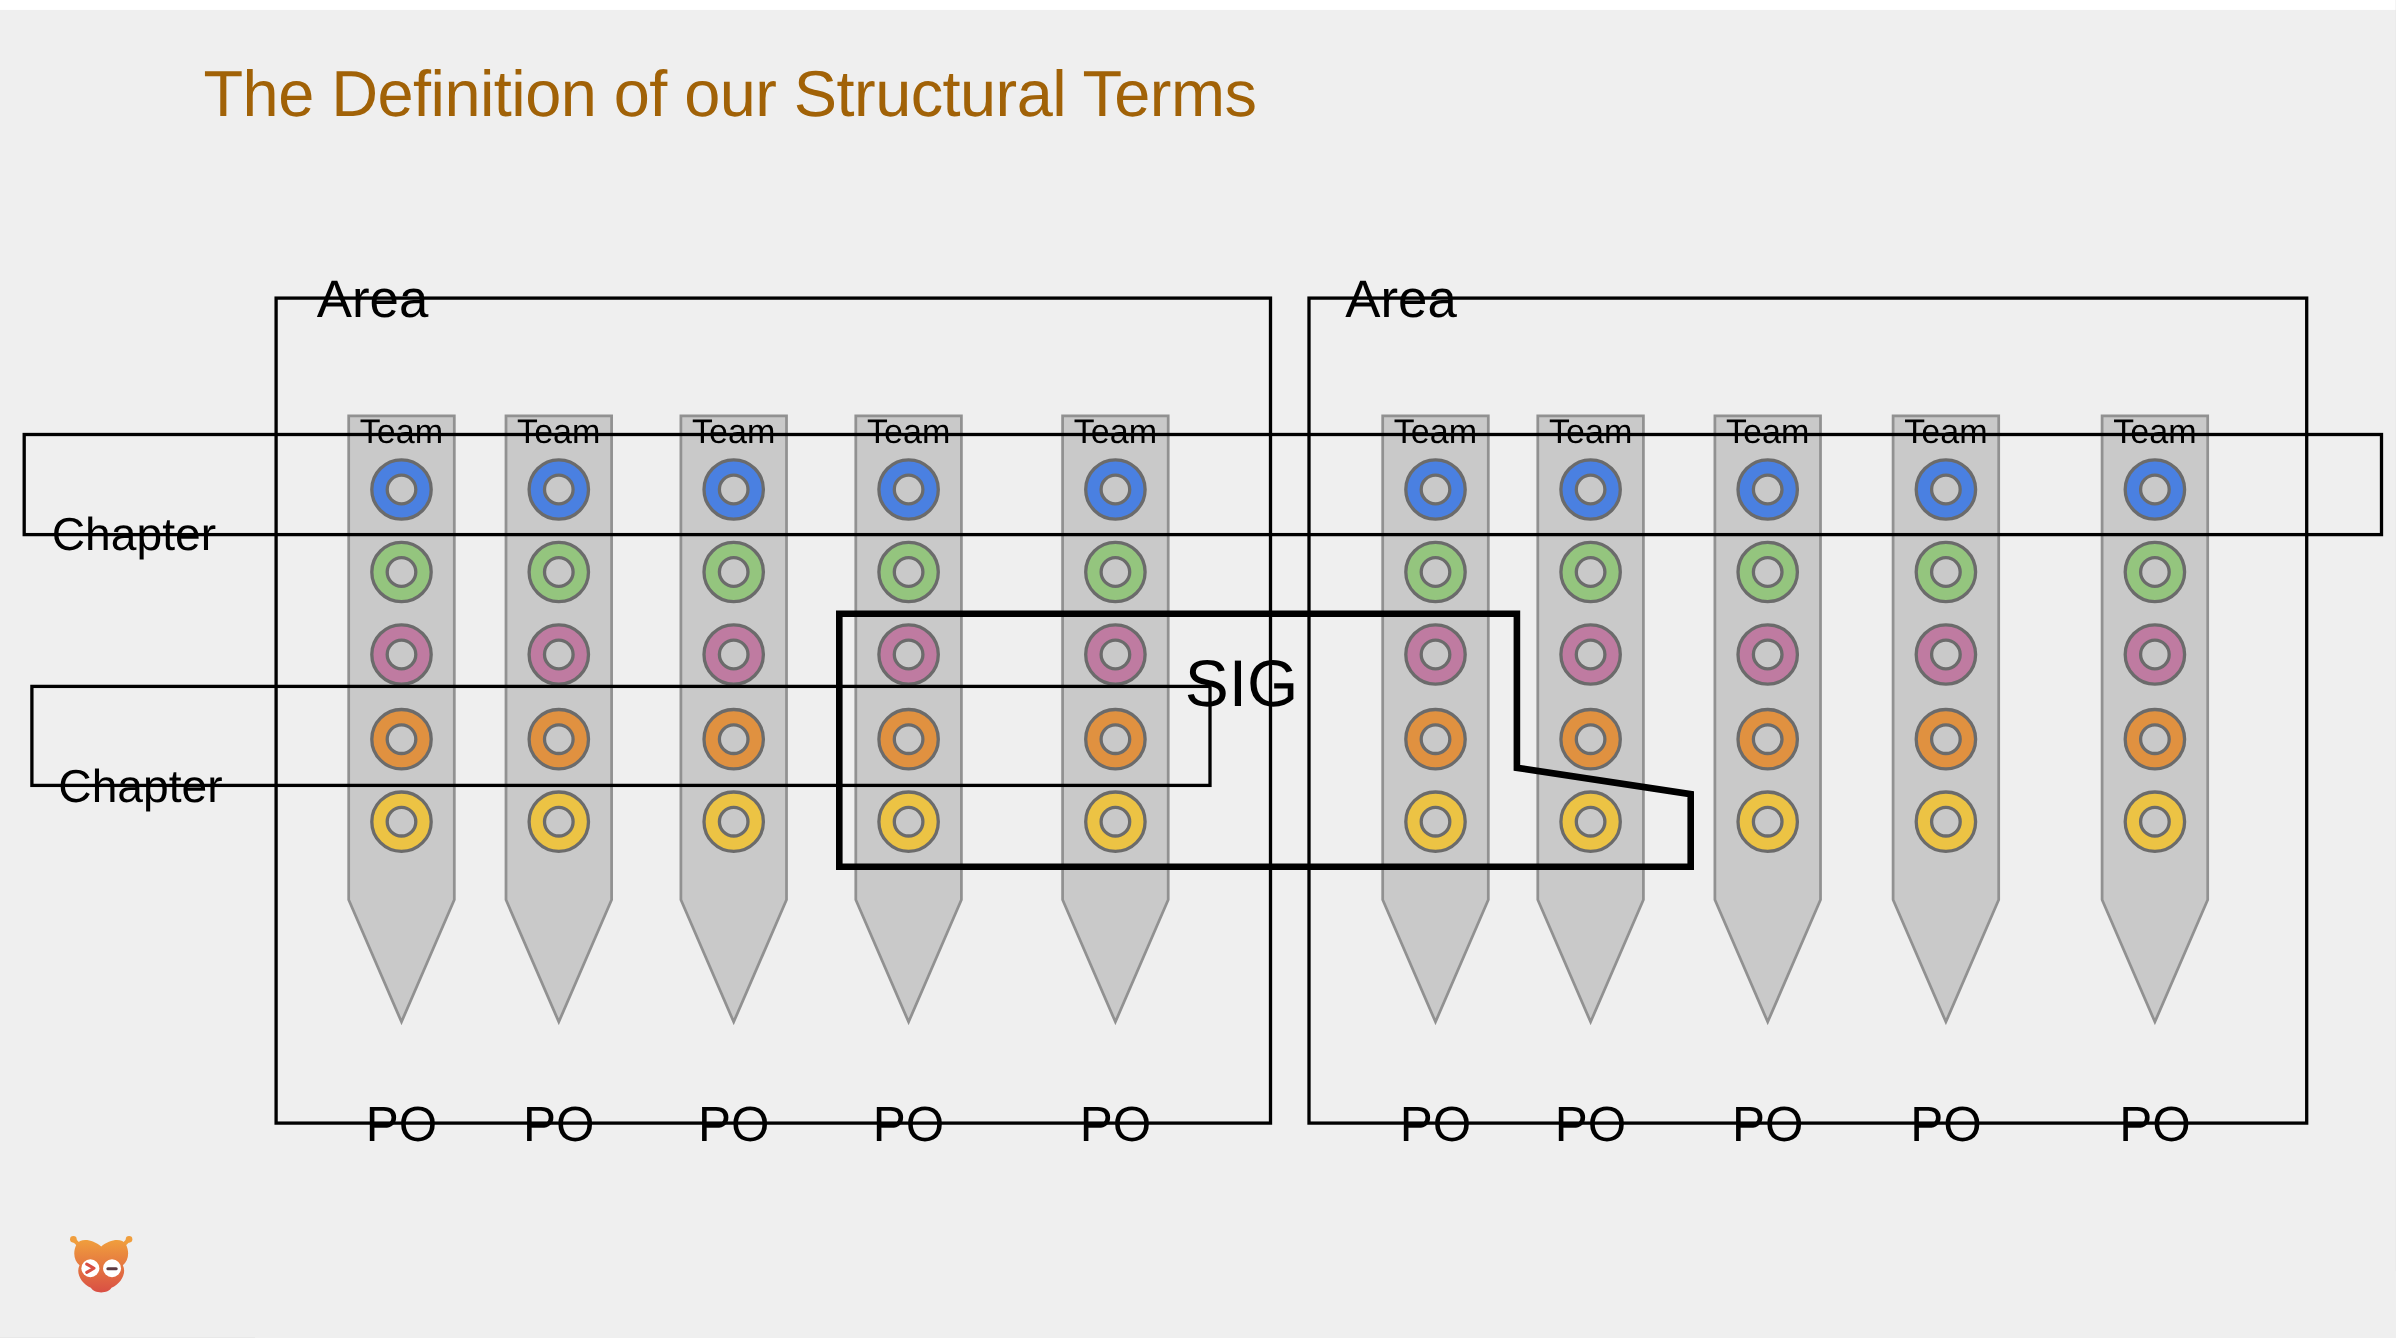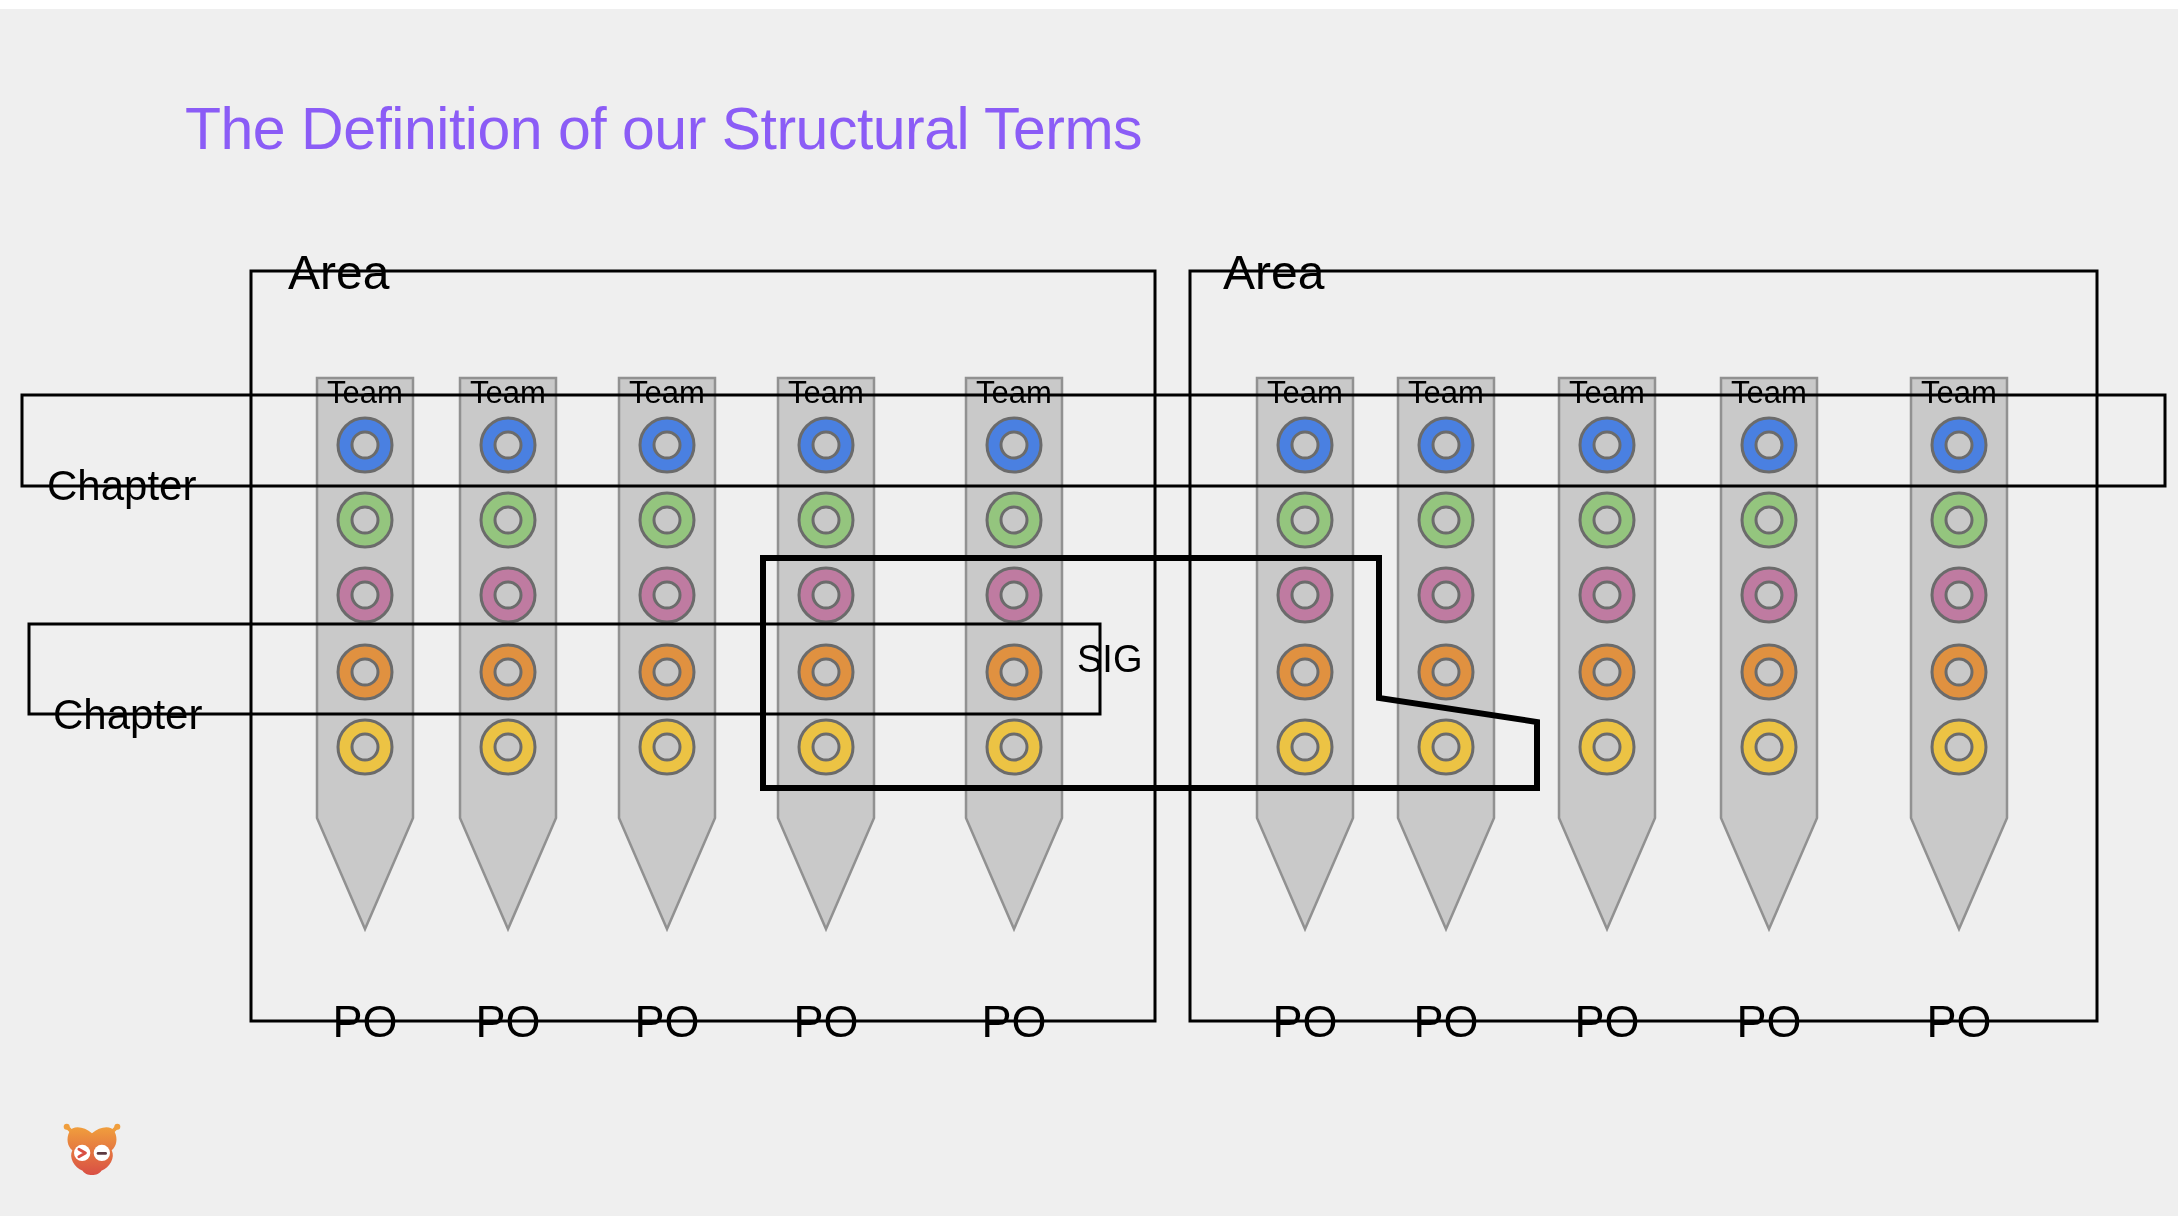--- a/index.html
+++ b/index.html
@@ -31,21 +31,21 @@
     letter-spacing:-0.5px;line-height:1;padding-top:6px;
   }
 </style>
 </head>
 <body>
 
 <div class="canvas" style="background: rgb(239, 239, 239);">
 
   <div class="top-strip" style="background: rgb(255, 255, 255);"></div>
 
-  <div class="page-title" style="color: #8b5cf6; margin-top: 44px;">The Definition of our Structural Terms</div>
+  <div class="page-title" style="color: #a16207;">The Definition of our Structural Terms</div>
 
   <svg id="diagram" width="2178" height="1216" viewBox="0 0 2178 1216">
       <rect x="251" y="271" width="904" height="750" fill="none" stroke="#000000" stroke-width="3"></rect>
       <rect x="1190" y="271" width="907" height="750" fill="none" stroke="#000000" stroke-width="3"></rect>
       <path d="M 317 378 H 413 V 818 L 365 929 L 317 818 Z" fill="#c9c9c9" stroke="#919191" stroke-width="2.5"></path>
       <path d="M 460 378 H 556 V 818 L 508 929 L 460 818 Z" fill="#c9c9c9" stroke="#919191" stroke-width="2.5"></path>
       <path d="M 619 378 H 715 V 818 L 667 929 L 619 818 Z" fill="#c9c9c9" stroke="#919191" stroke-width="2.5"></path>
       <path d="M 778 378 H 874 V 818 L 826 929 L 778 818 Z" fill="#c9c9c9" stroke="#919191" stroke-width="2.5"></path>
       <path d="M 966 378 H 1062 V 818 L 1014 929 L 966 818 Z" fill="#c9c9c9" stroke="#919191" stroke-width="2.5"></path>
       <path d="M 1257 378 H 1353 V 818 L 1305 929 L 1257 818 Z" fill="#c9c9c9" stroke="#919191" stroke-width="2.5"></path>
@@ -176,21 +176,21 @@
       <div class="lbl centered" style="left: 1446px; top: 341px; font-size: 31px;">Team</div>
       <div class="lbl centered" style="left: 1446px; top: 962px; font-size: 45px;">PO</div>
       <div class="lbl centered" style="left: 1607px; top: 341px; font-size: 31px;">Team</div>
       <div class="lbl centered" style="left: 1607px; top: 962px; font-size: 45px;">PO</div>
       <div class="lbl centered" style="left: 1769px; top: 341px; font-size: 31px;">Team</div>
       <div class="lbl centered" style="left: 1769px; top: 962px; font-size: 45px;">PO</div>
       <div class="lbl centered" style="left: 1959px; top: 341px; font-size: 31px;">Team</div>
       <div class="lbl centered" style="left: 1959px; top: 962px; font-size: 45px;">PO</div>
       <div class="lbl" style="left: 47px; top: 428px; font-size: 42px;">Chapter</div>
       <div class="lbl" style="left: 53px; top: 657px; font-size: 42px;">Chapter</div>
-      <div class="lbl" style="left: 1077px; top: 604px; font-size: 38px; text-align: right;">SIG</div>
+      <div class="lbl" style="left: 1077px; top: 554px; font-size: 60px; text-align: right;">SIG</div>
     </div>
 
   <div class="logo">
     <svg width="60" height="62" viewBox="0 0 64 64">
       <defs>
         <linearGradient id="antGrad" x1="0" y1="0" x2="0" y2="1">
           <stop id="antGradTop" offset="0" stop-color="#f09e3d"></stop>
           <stop id="antGradBot" offset="1" stop-color="#d94f44"></stop>
         </linearGradient>
       </defs>

